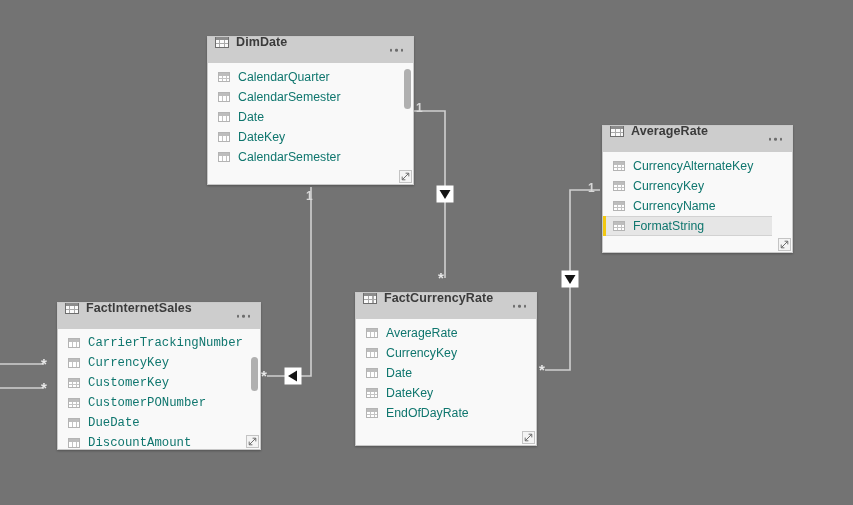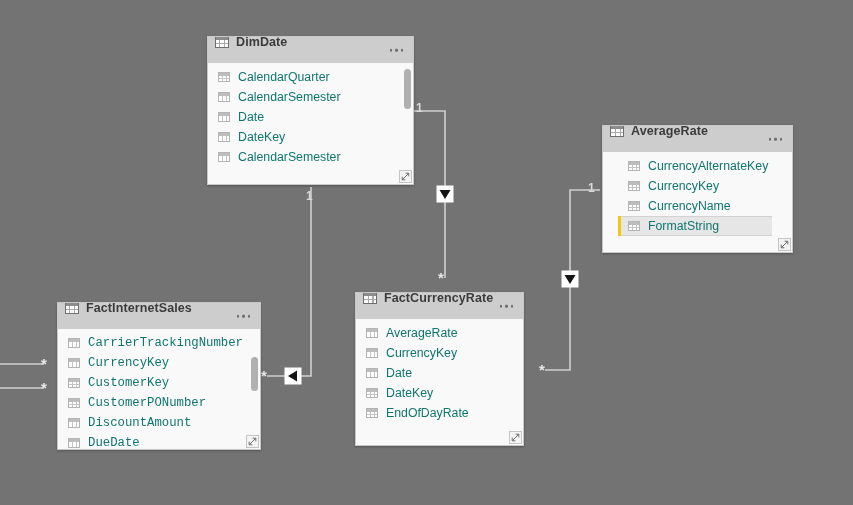--- a/index.html
+++ b/index.html
@@ -267,21 +267,21 @@
       <div class="tbl" style="left: 602px; top: 125px; width: 191px; height: 128px;">
         <div class="tbl-header">
           <span class="tglyph hdr"></span>
           <span class="tbl-title">AverageRate</span>
           <span class="ellipsis-btn">
             <i></i>
             <i></i>
             <i></i>
           </span>
         </div>
-        <div class="tbl-body" style="height: 100px; padding-left: 15px;">
+        <div class="tbl-body" style="height: 100px;">
           <ul class="fields">
             <li class="field">
               <span class="tglyph fld"></span>
               <span class="field-label">CurrencyAlternateKey</span>
             </li>
             <li class="field">
               <span class="tglyph fld"></span>
               <span class="field-label">CurrencyKey</span>
             </li>
             <li class="field">
@@ -326,41 +326,41 @@
             <li class="field">
               <span class="tglyph fld"></span>
               <span class="field-label">CustomerKey</span>
             </li>
             <li class="field">
               <span class="tglyph fld"></span>
               <span class="field-label">CustomerPONumber</span>
             </li>
             <li class="field">
               <span class="tglyph fld"></span>
+              <span class="field-label">DueDate</span>
+            </li>
+            <li class="field">
+              <span class="tglyph fld"></span>
               <span class="field-label">DiscountAmount</span>
-            </li>
-            <li class="field">
-              <span class="tglyph fld"></span>
-              <span class="field-label">DueDate</span>
             </li>
           </ul>
           <div class="vscroll" style="top: 2px; height: 114px;">
             <div class="thumb" style="top: 26px; height: 34px;"></div>
           </div>
         </div>
         <div class="grip">
           <svg width="13" height="13" viewBox="0 0 13 13">
             <rect x="0.5" y="0.5" width="12" height="12" fill="#f4f4f4" stroke="#c4c4c4"></rect>
             <path d="M3.2 9.8 L9.8 3.2" stroke="#6e6e6e" stroke-width="1"></path>
             <path d="M9.8 3.2 L6.6 3.2 M9.8 3.2 L9.8 6.4" stroke="#6e6e6e" stroke-width="1"></path>
             <path d="M3.2 9.8 L6.4 9.8 M3.2 9.8 L3.2 6.6" stroke="#6e6e6e" stroke-width="1"></path>
           </svg>
         </div>
       </div>
-      <div class="tbl" style="left: 355px; top: 292px; width: 169px; height: 154px;">
+      <div class="tbl" style="left: 355px; top: 292px; width: 182px; height: 154px;">
         <div class="tbl-header">
           <span class="tglyph hdr"></span>
           <span class="tbl-title">FactCurrencyRate</span>
           <span class="ellipsis-btn">
             <i></i>
             <i></i>
             <i></i>
           </span>
         </div>
         <div class="tbl-body" style="height: 126px;">

